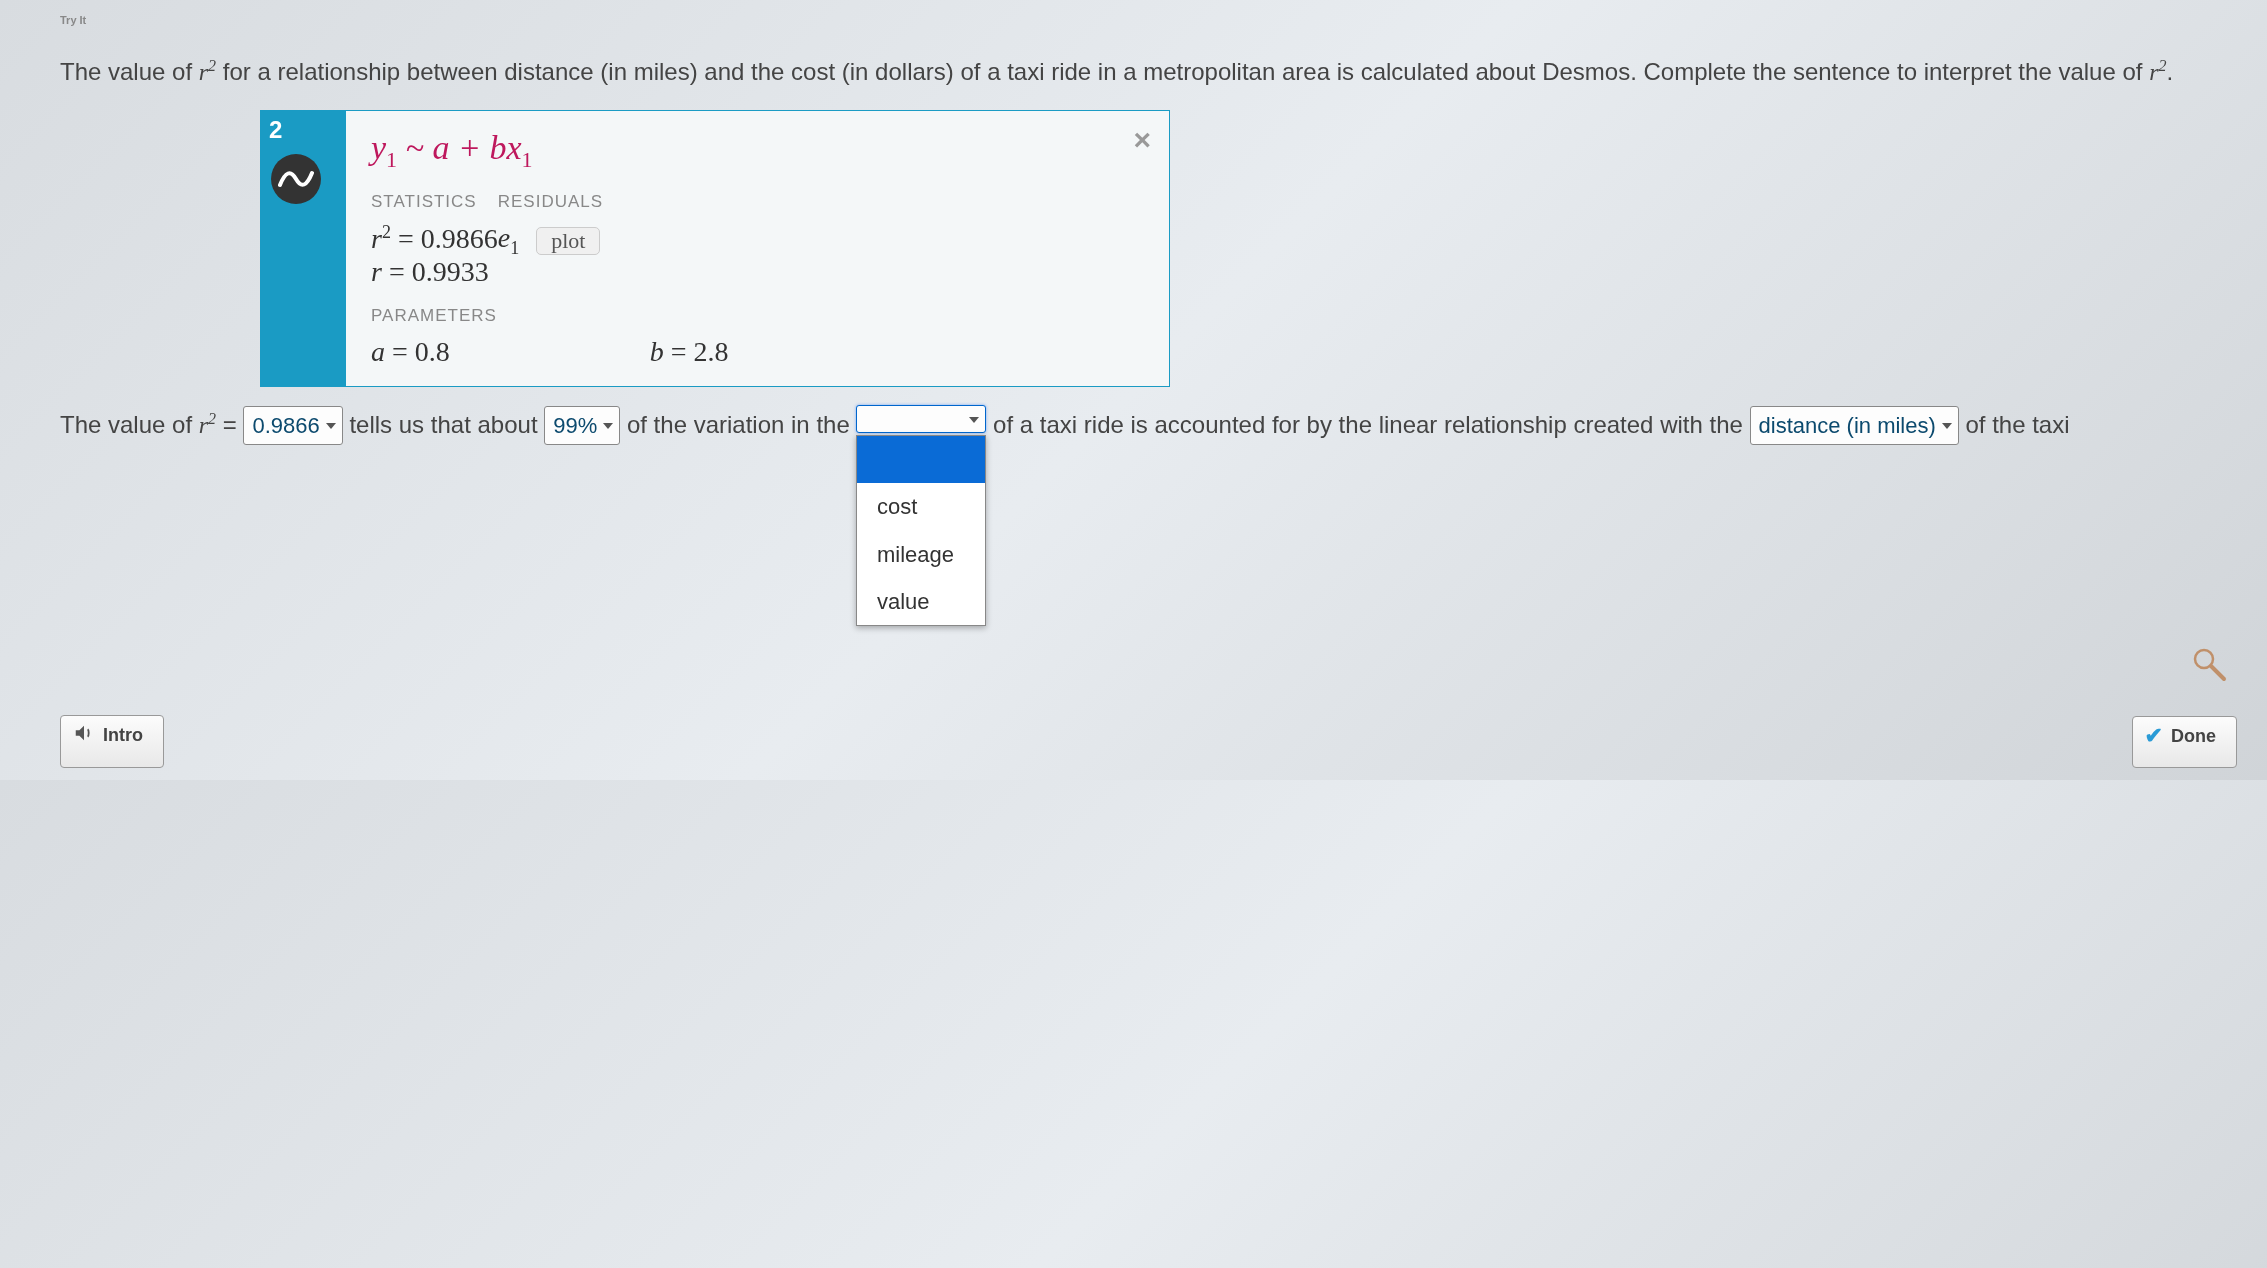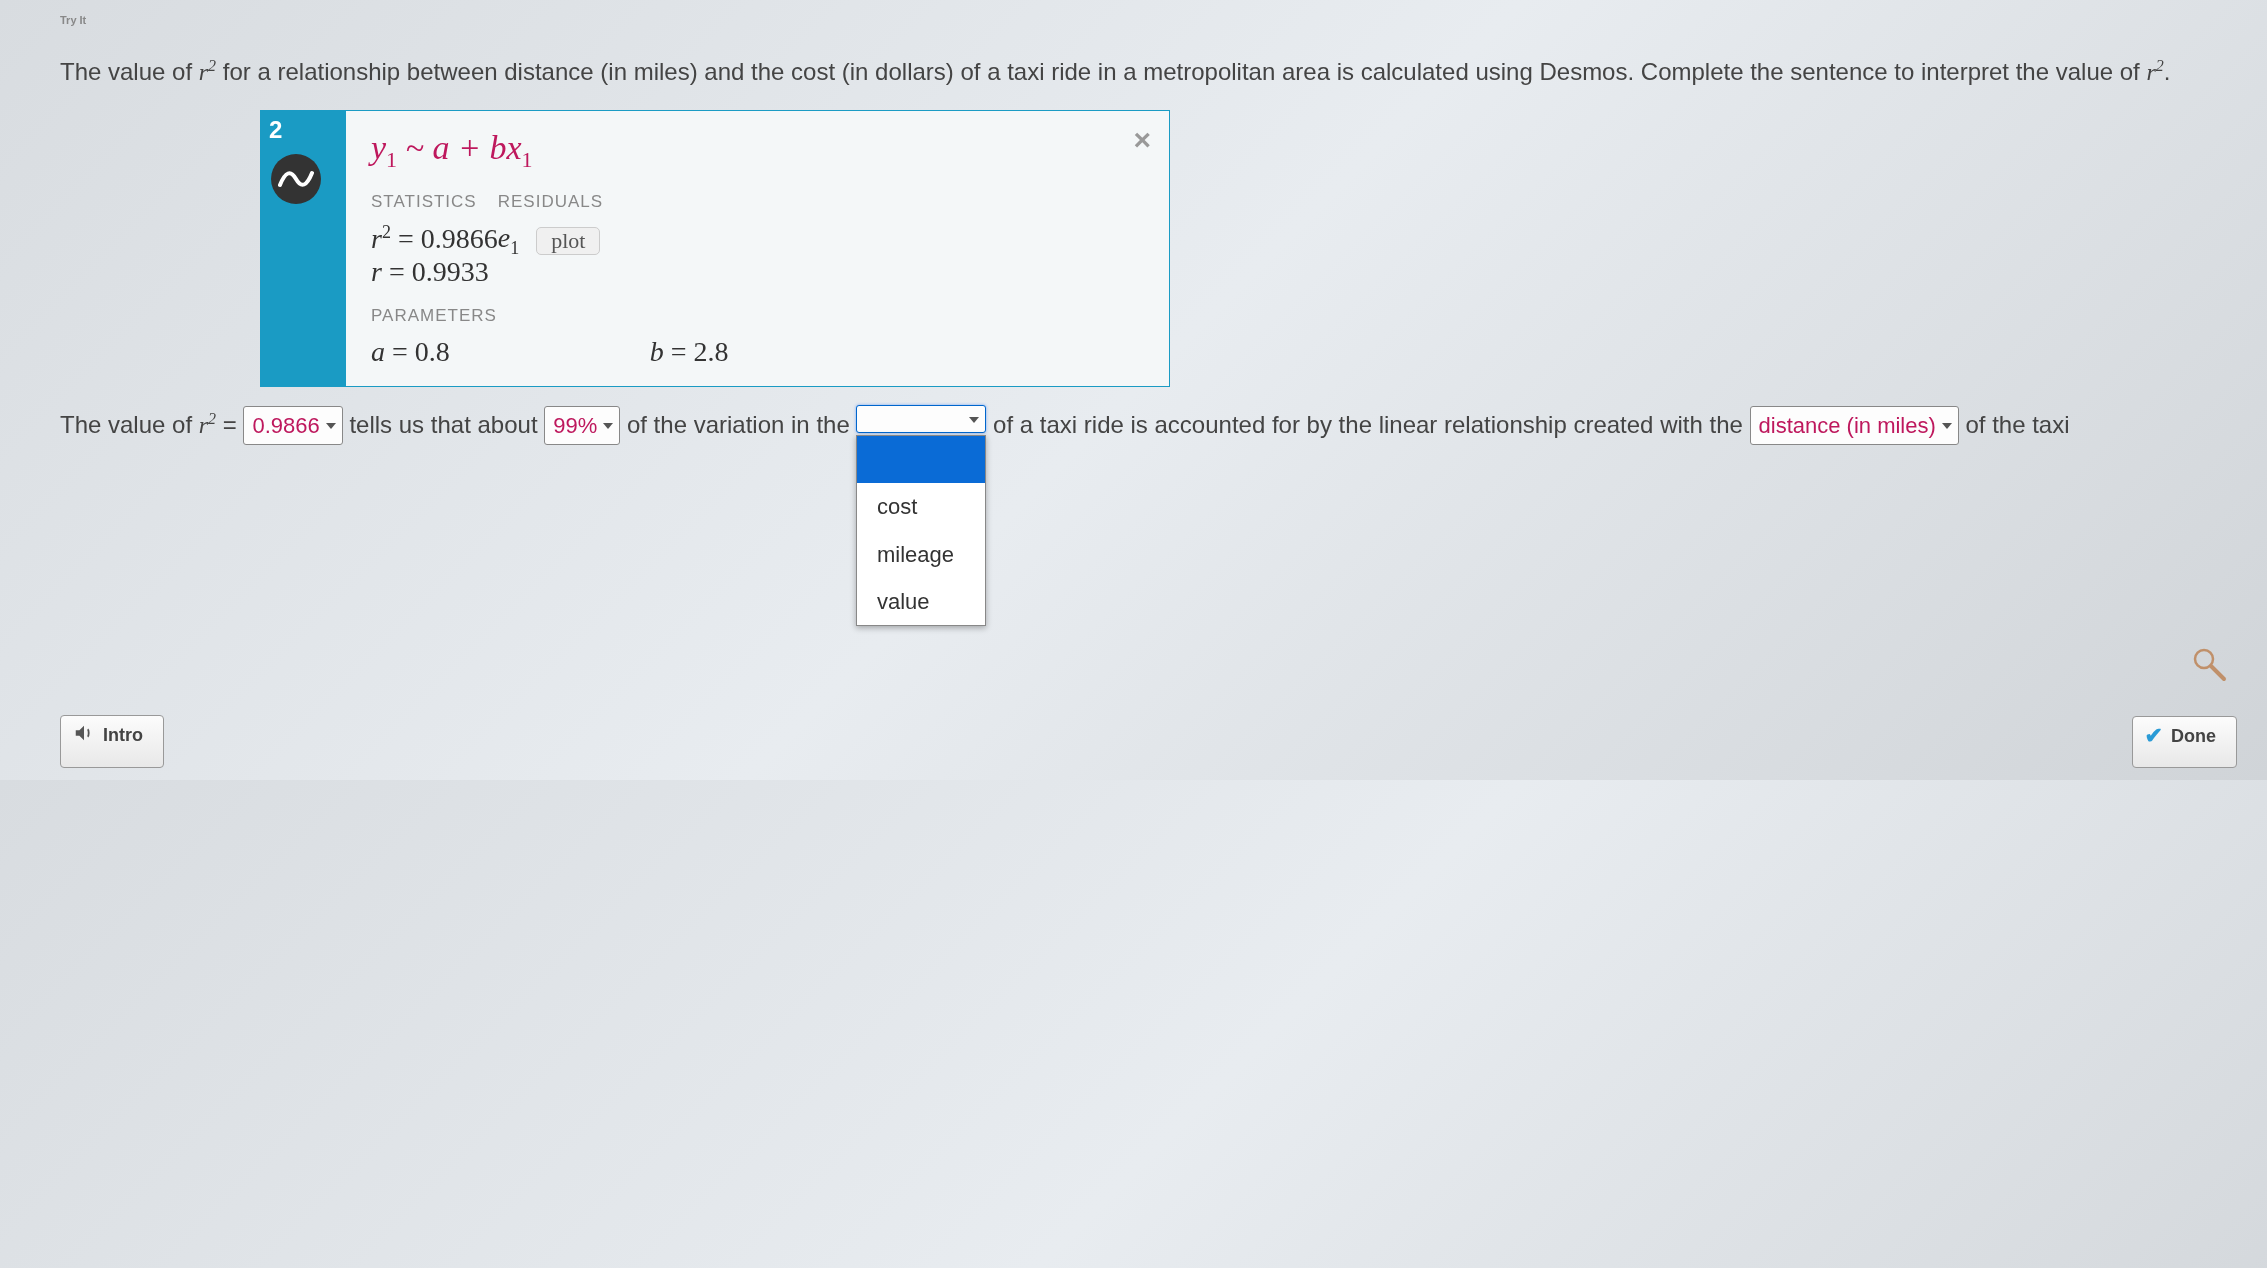--- a/index.html
+++ b/index.html
@@ -127,21 +127,21 @@
   }
   .r2 { font-style: italic; font-family: 'Times New Roman', serif;}
   .r2 sup { font-size: 16px;}
   .select-box {
     display: inline-block;
     border: 1px solid #888;
     background: #fdfdfd;
     border-radius: 3px;
     padding: 0 22px 0 8px;
     font-size: 22px;
-    color: #be185d;
+    color: #0c4a6e;
     position: relative;
     min-height: 28px;
     vertical-align: baseline;
     cursor: pointer;
   }
   .select-box.open {
     border-color: #0066cc;
     box-shadow: 0 0 3px rgba(0,100,255,0.5);
   }
   .select-box::after {
@@ -205,21 +205,21 @@
     font-size: 32px;
   }
 </style>
 </head>
 <body>
 
 <div class="page">
   <div class="try-it">Try It</div>
 
   <div class="question-text">
-    <span>The value of </span><span class="r2">r<sup>2</sup></span><span> for a relationship between distance (in miles) and the cost (in dollars) of a taxi ride in a metropolitan area is calculated using Desmos. Complete the sentence to interpret the value of </span><span class="r2">r<sup>2</sup></span><span>.</span>
+    <span>The value of </span><span class="r2">r<sup>2</sup></span><span> for a relationship between distance (in miles) and the cost (in dollars) of a taxi ride in a metropolitan area is calculated about Desmos. Complete the sentence to interpret the value of </span><span class="r2">r<sup>2</sup></span><span>.</span>
   </div>
 
   <div class="desmos-box">
     <div class="desmos-left">
       <div class="desmos-num">2</div>
       <div class="desmos-icon">
         <svg viewBox="0 0 36 36">
             <path d="M2 24 Q10 4 18 18 Q26 32 34 12" stroke="#fff" stroke-width="4" fill="none" stroke-linecap="round"></path>
           </svg>
       </div>

